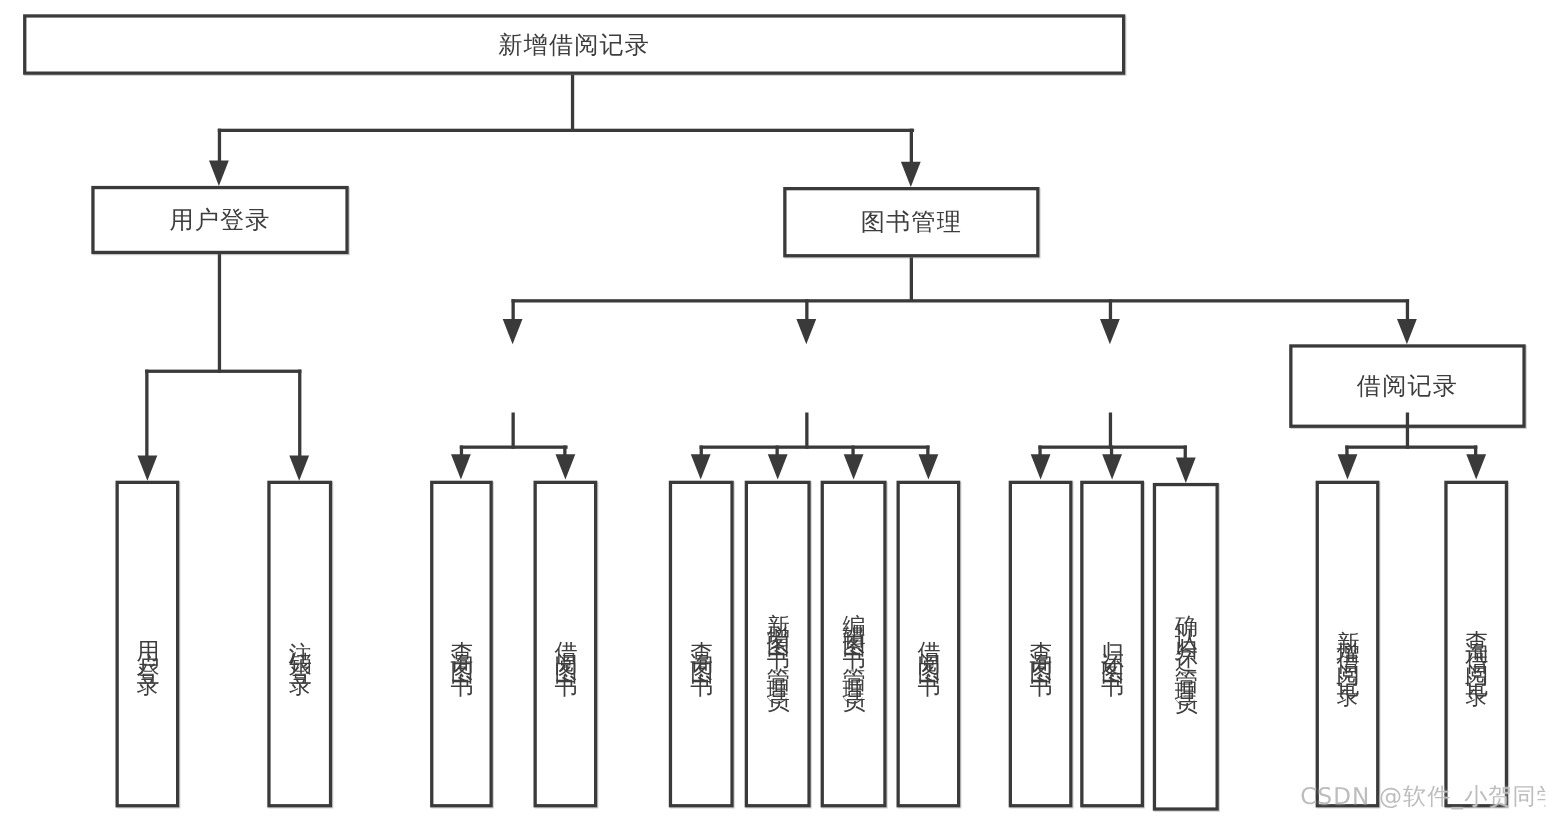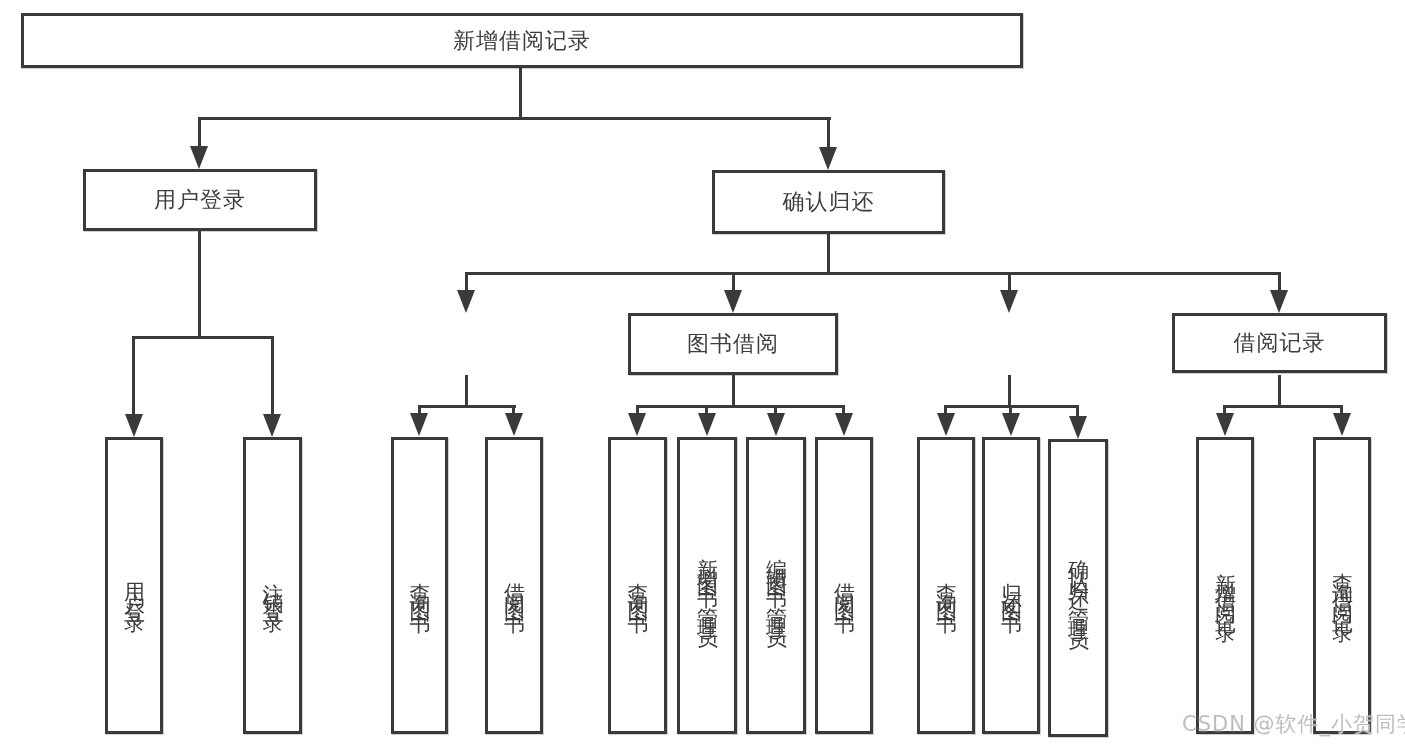--- a/index.html
+++ b/index.html
@@ -71,45 +71,42 @@
   <div class="hline" style="left:198px;top:117px;width:633px"></div>
   <div class="vline" style="left:198px;top:117px;height:31px"></div>
   <div class="arrow" style="left:190px;top:146px"></div>
   <div class="vline" style="left:827px;top:117px;height:31px"></div>
   <div class="arrow" style="left:819px;top:147px"></div>
 
   <div class="box" style="left:83px;top:169px;width:234px;height:62px">
     <span>用户登录</span>
   </div>
   <div class="box" style="left:712px;top:170px;width:233px;height:64px">
-    <span>确认归还</span>
+    <span>图书管理</span>
   </div>
 
   <div class="vline" style="left:198px;top:231px;height:108px"></div>
   <div class="hline" style="left:132px;top:336px;width:142px"></div>
   <div class="vline" style="left:132px;top:336px;height:80px"></div>
   <div class="arrow" style="left:125px;top:414px"></div>
   <div class="vline" style="left:271px;top:336px;height:80px"></div>
   <div class="arrow" style="left:263px;top:414px"></div>
 
   <div class="vline" style="left:827px;top:234px;height:40px"></div>
   <div class="hline" style="left:465px;top:272px;width:816px"></div>
   <div class="vline" style="left:465px;top:272px;height:20px"></div>
   <div class="arrow" style="left:457px;top:290px"></div>
   <div class="vline" style="left:732px;top:272px;height:20px"></div>
   <div class="arrow" style="left:724px;top:290px"></div>
   <div class="vline" style="left:1008px;top:272px;height:20px"></div>
   <div class="arrow" style="left:1000px;top:290px"></div>
   <div class="vline" style="left:1278px;top:272px;height:20px"></div>
   <div class="arrow" style="left:1270px;top:290px"></div>
 
-  <div class="box" style="left:628px;top:313px;width:210px;height:62px">
-    <span>图书借阅</span>
-  </div>
-  <div class="box" style="left:1172px;top:313px;width:215px;height:60px">
+  <div class="box" style="left:1172px;top:313px;width:215px;height:76px">
     <span>借阅记录</span>
   </div>
 
   <div class="vline" style="left:465px;top:375px;height:33px"></div>
   <div class="hline" style="left:418px;top:405px;width:98px"></div>
   <div class="vline" style="left:418px;top:405px;height:12px"></div>
   <div class="arrow" style="left:410px;top:413px"></div>
   <div class="vline" style="left:512px;top:405px;height:12px"></div>
   <div class="arrow" style="left:505px;top:413px"></div>
 

